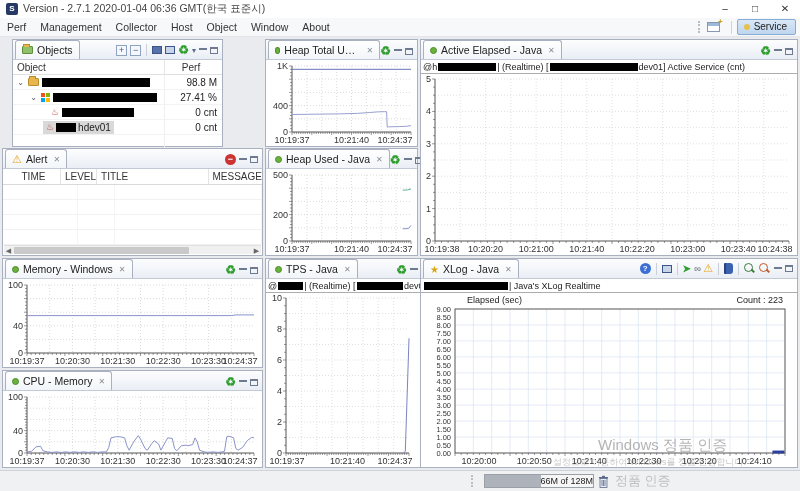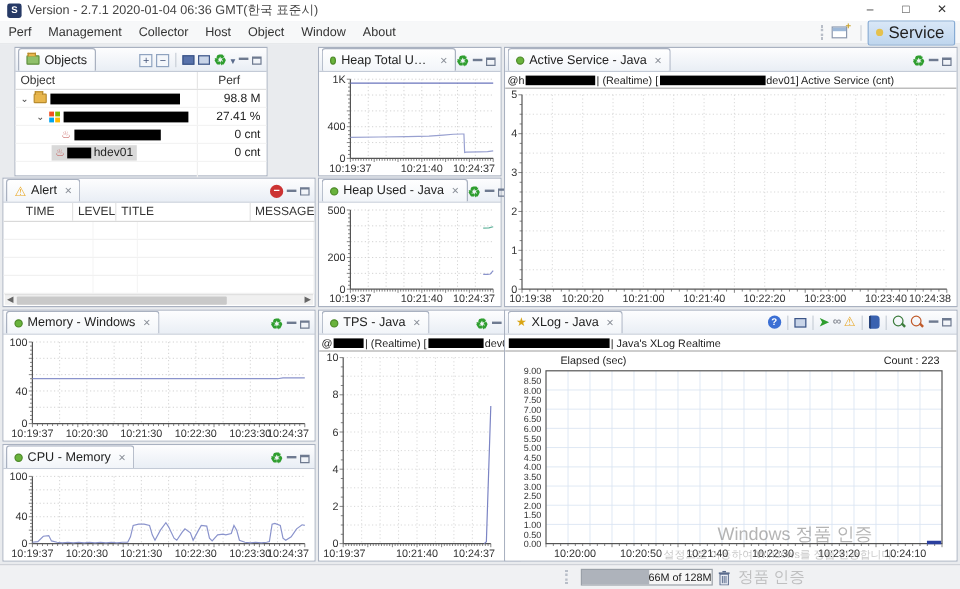--- a/index.html
+++ b/index.html
@@ -15,21 +15,21 @@
 
   
   .menubar { position:absolute; left:0; top:18px; width:800px; height:19px; background:#f7f8f9; border-bottom:1px solid #e3e5e8; display:flex; align-items:center; }
   .menu-item { font-size:10.5px; color:#333; padding:2px 7px; }
   .menubar-right { margin-left:auto; display:flex; align-items:center; height:19px; padding-right:4px; }
   .drag-dots { width:4px; height:12px; border-left:2px dotted #b8bec8; margin:0 5px; }
   .persp-icon { width:13px; height:10px; border:1px solid #8a97ad; background:#fff; position:relative; margin-right:6px; }
   .persp-icon::before { content:""; position:absolute; left:0; top:0; width:100%; height:3px; background:#9db8d8; }
   .persp-icon::after { content:"+"; position:absolute; right:-4px; top:-6px; color:#caa22c; font-size:8px; font-weight:bold; }
   .vsep { width:1px; height:13px; background:#d0d4da; margin:0 5px; }
-  .service-btn { display:flex; align-items:center; gap:4px; font-size:14px; color:#222; background:linear-gradient(#d9e7f7,#bfd6ee); border:1px solid #86abd4; border-radius:2px; padding:1px 8px 2px 6px; }
+  .service-btn { display:flex; align-items:center; gap:4px; font-size:10px; color:#222; background:linear-gradient(#d9e7f7,#bfd6ee); border:1px solid #86abd4; border-radius:2px; padding:1px 8px 2px 6px; }
   .service-dot { width:6px; height:6px; border-radius:50%; background:#e5c14d; }
 
   
   .workspace { position:absolute; left:0; top:37px; width:800px; height:433px; }
   .panel { position:absolute; background:#fff; border:1px solid #a9b1c0; }
   .phead { position:relative; height:20px; background:linear-gradient(#fdfdfe,#e9eef5); border-bottom:1px solid #c3cad6; display:flex; align-items:flex-end; }
   .tab { display:flex; align-items:center; gap:4px; height:19px; margin-left:2px; padding:0 6px; background:linear-gradient(#ffffff,#f2f5f9); border:1px solid #a9b1c0; border-bottom:none; border-radius:3px 3px 0 0; font-size:10.5px; color:#222; white-space:nowrap; }
   .tclose { font-size:8px; color:#8a8f98; margin-left:2px; }
   .ptools { margin-left:auto; display:flex; align-items:center; gap:3px; padding-right:4px; padding-bottom:3px; }
   .pbody { position:absolute; left:0; top:20px; right:0; bottom:0; background:#fff; }
@@ -870,21 +870,21 @@
               <text x="129" y="171" text-anchor="middle" font-size="9" fill="#333">10:24:37</text>
               <polyline points="137.46499999999997,160 139.31,158.45 143,45.3" fill="none" stroke="#7b84c4" stroke-width="1"></polyline>
             </svg></div>
       </div>
     </div>
 
     <div class="panel" style="left:420px;top:2px;width:378px;height:217px;">
       <div class="phead">
         <div class="tab">
           <span class="gdot"></span>
-          <span>Active Service - Java</span>
+          <span>Active Elapsed - Java</span>
           <span class="tclose">✕</span>
         </div>
         <div class="ptools">
           <span class="ticon refresh">♻</span>
           <span class="min-i"></span>
           <span class="max-i"></span>
         </div>
       </div>
       <div class="pbody">
         <div class="subrow">

